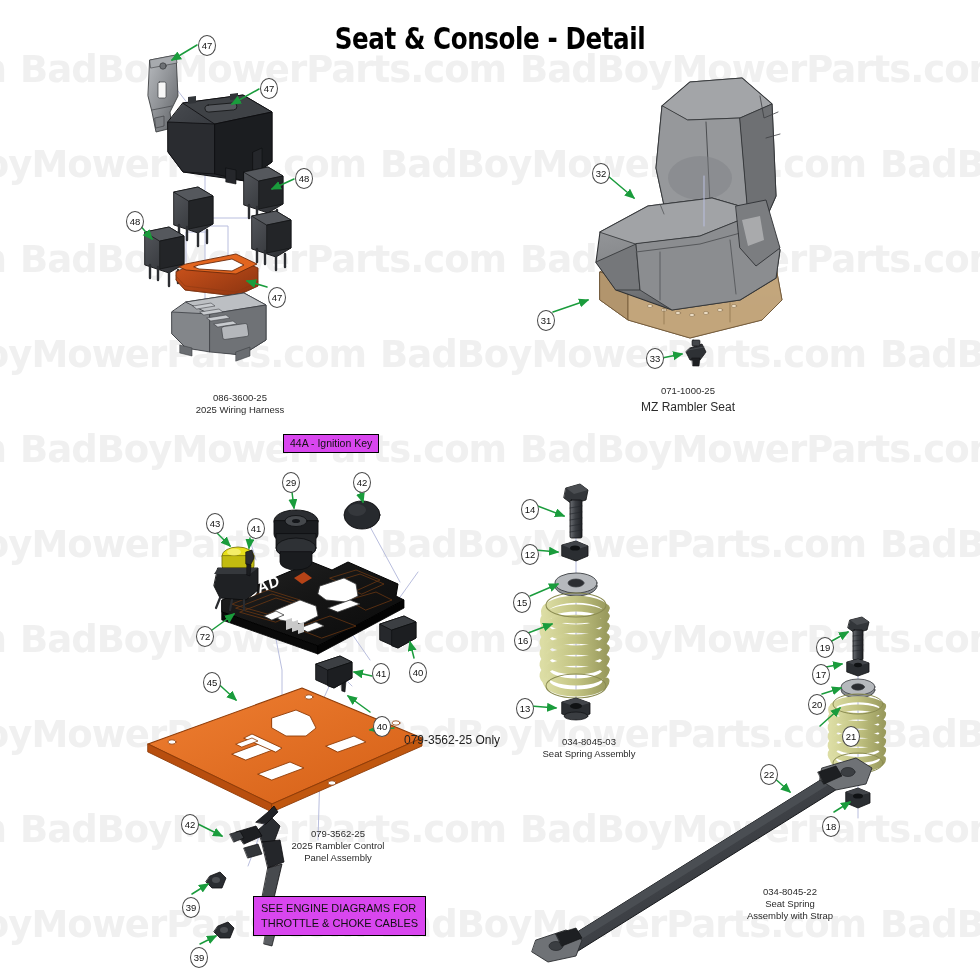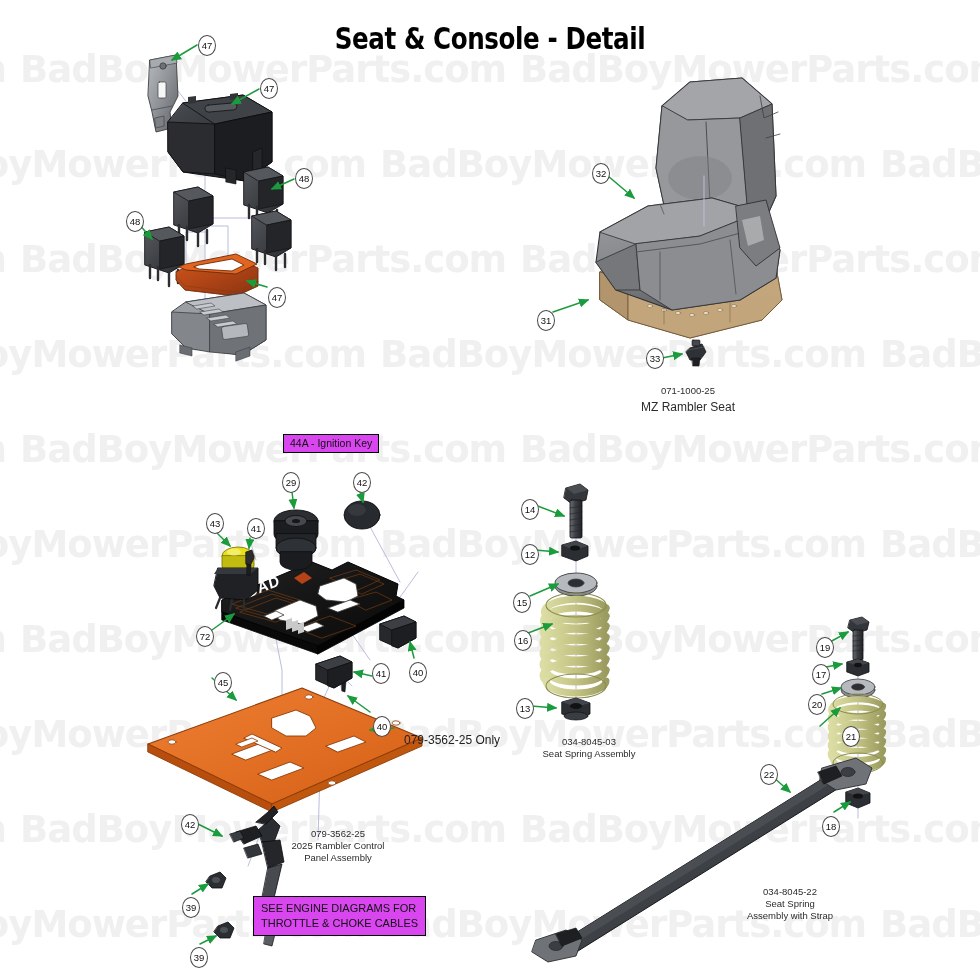--- a/index.html
+++ b/index.html
@@ -670,20 +670,24 @@
       </g>
 
       </g>
     </svg>
   </div>
 
   <div id="textlayer">
 
     <div class="title">Seat &amp; Console - Detail</div>
 
+    <div class="caption" style="left:130px;top:392px;width:220px;">
+      <span class="pn">086-3600-25</span>
+      <span class="ds">2025 Wiring Harness</span>
+    </div>
 
     <div class="caption seatcap" style="left:588px;top:385px;width:200px;">
       <span class="pn">071-1000-25</span>
       <span class="ds">MZ Rambler Seat</span>
     </div>
 
     <div class="caption" style="left:238px;top:828px;width:200px;">
       <span class="pn">079-3562-25</span>
       <span class="ds">2025 Rambler Control</span>
       <span class="ds">Panel Assembly</span>
@@ -720,21 +724,21 @@
       <div class="bub" style="left: 537px; top: 310px;">31</div>
       <div class="bub" style="left: 646px; top: 348px;">33</div>
       <div class="bub" style="left: 282px; top: 472px;">29</div>
       <div class="bub" style="left: 353px; top: 472px;">42</div>
       <div class="bub" style="left: 206px; top: 513px;">43</div>
       <div class="bub" style="left: 247px; top: 518px;">41</div>
       <div class="bub" style="left: 196px; top: 626px;">72</div>
       <div class="bub" style="left: 372px; top: 663px;">41</div>
       <div class="bub" style="left: 409px; top: 662px;">40</div>
       <div class="bub" style="left: 373px; top: 716px;">40</div>
-      <div class="bub" style="left: 214px; top: 672px; text-align: center;">45</div>
+      <div class="bub" style="left: 203px; top: 672px; text-align: center;">45</div>
       <div class="bub" style="left: 181px; top: 814px;">42</div>
       <div class="bub" style="left: 182px; top: 897px;">39</div>
       <div class="bub" style="left: 190px; top: 947px;">39</div>
       <div class="bub" style="left: 521px; top: 499px;">14</div>
       <div class="bub" style="left: 521px; top: 544px;">12</div>
       <div class="bub" style="left: 513px; top: 592px;">15</div>
       <div class="bub" style="left: 514px; top: 630px;">16</div>
       <div class="bub" style="left: 516px; top: 698px;">13</div>
       <div class="bub" style="left: 816px; top: 637px;">19</div>
       <div class="bub" style="left: 812px; top: 664px;">17</div>

